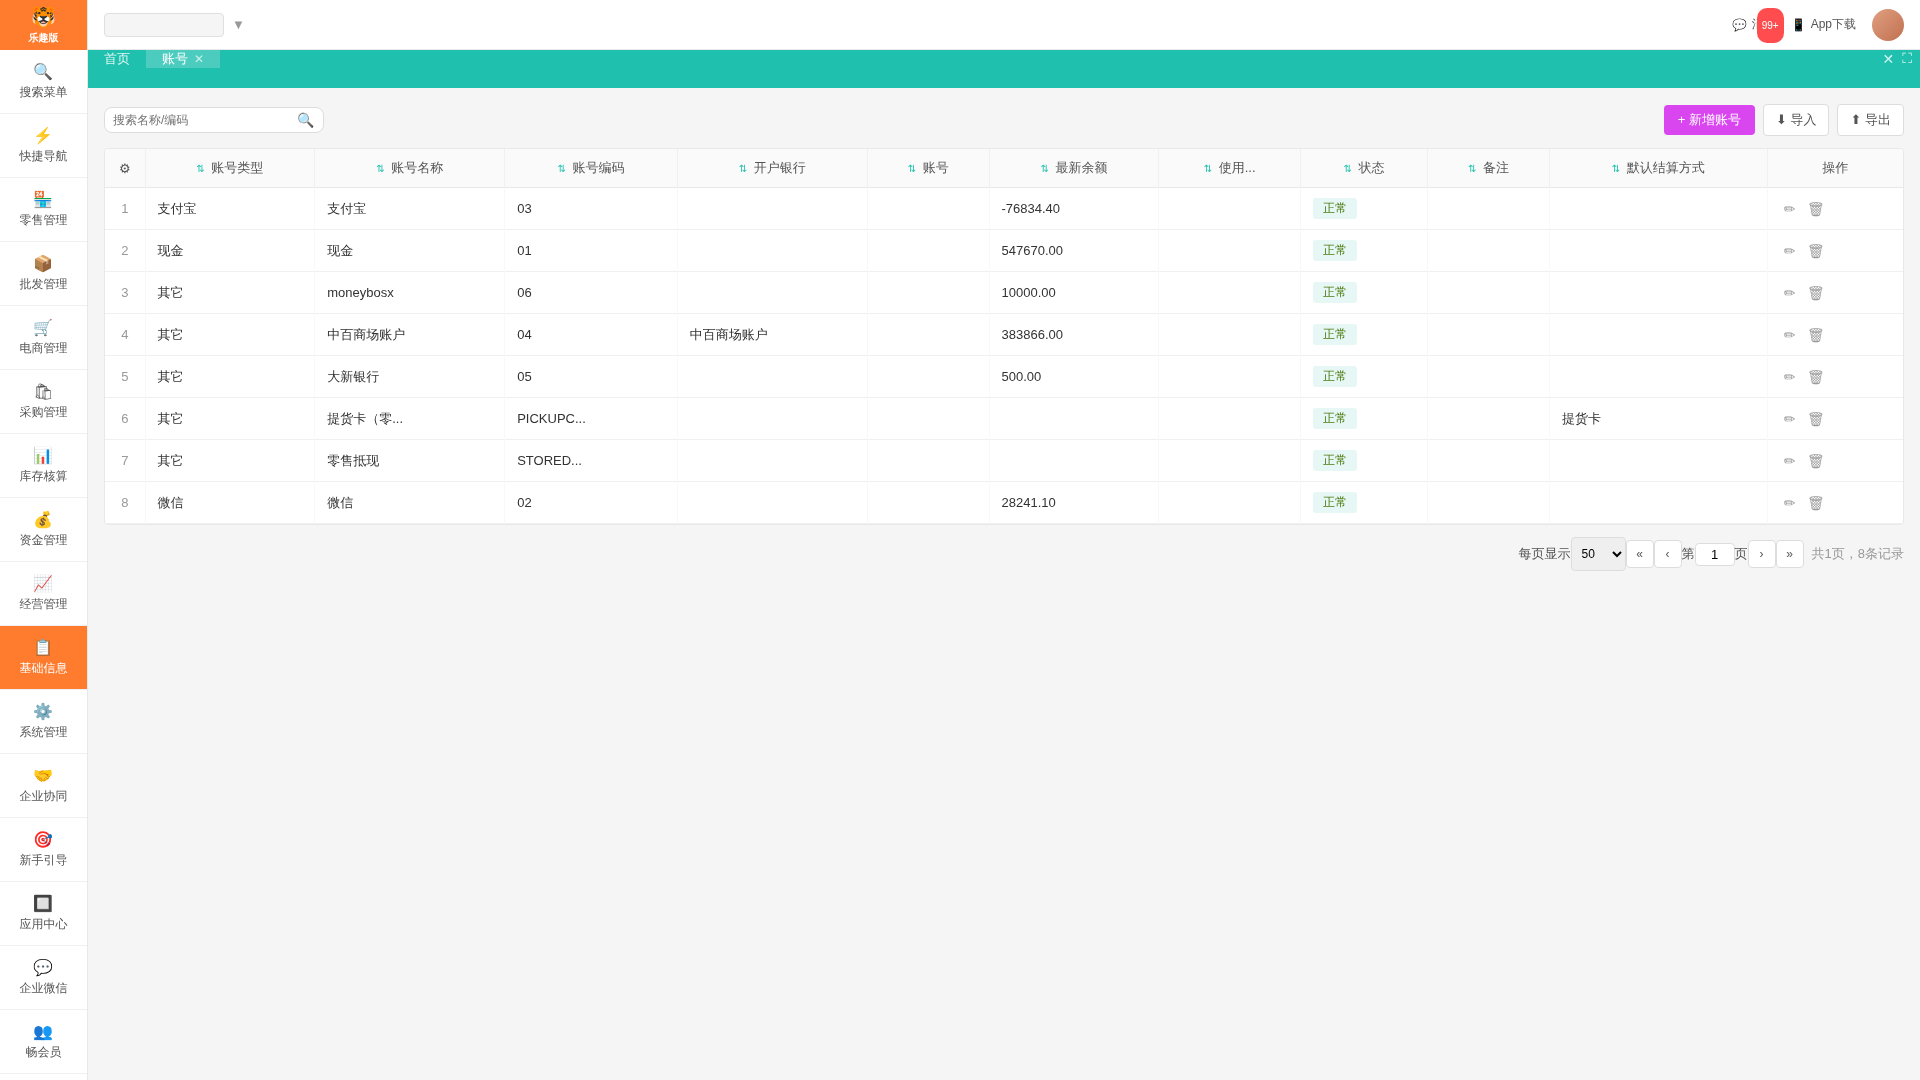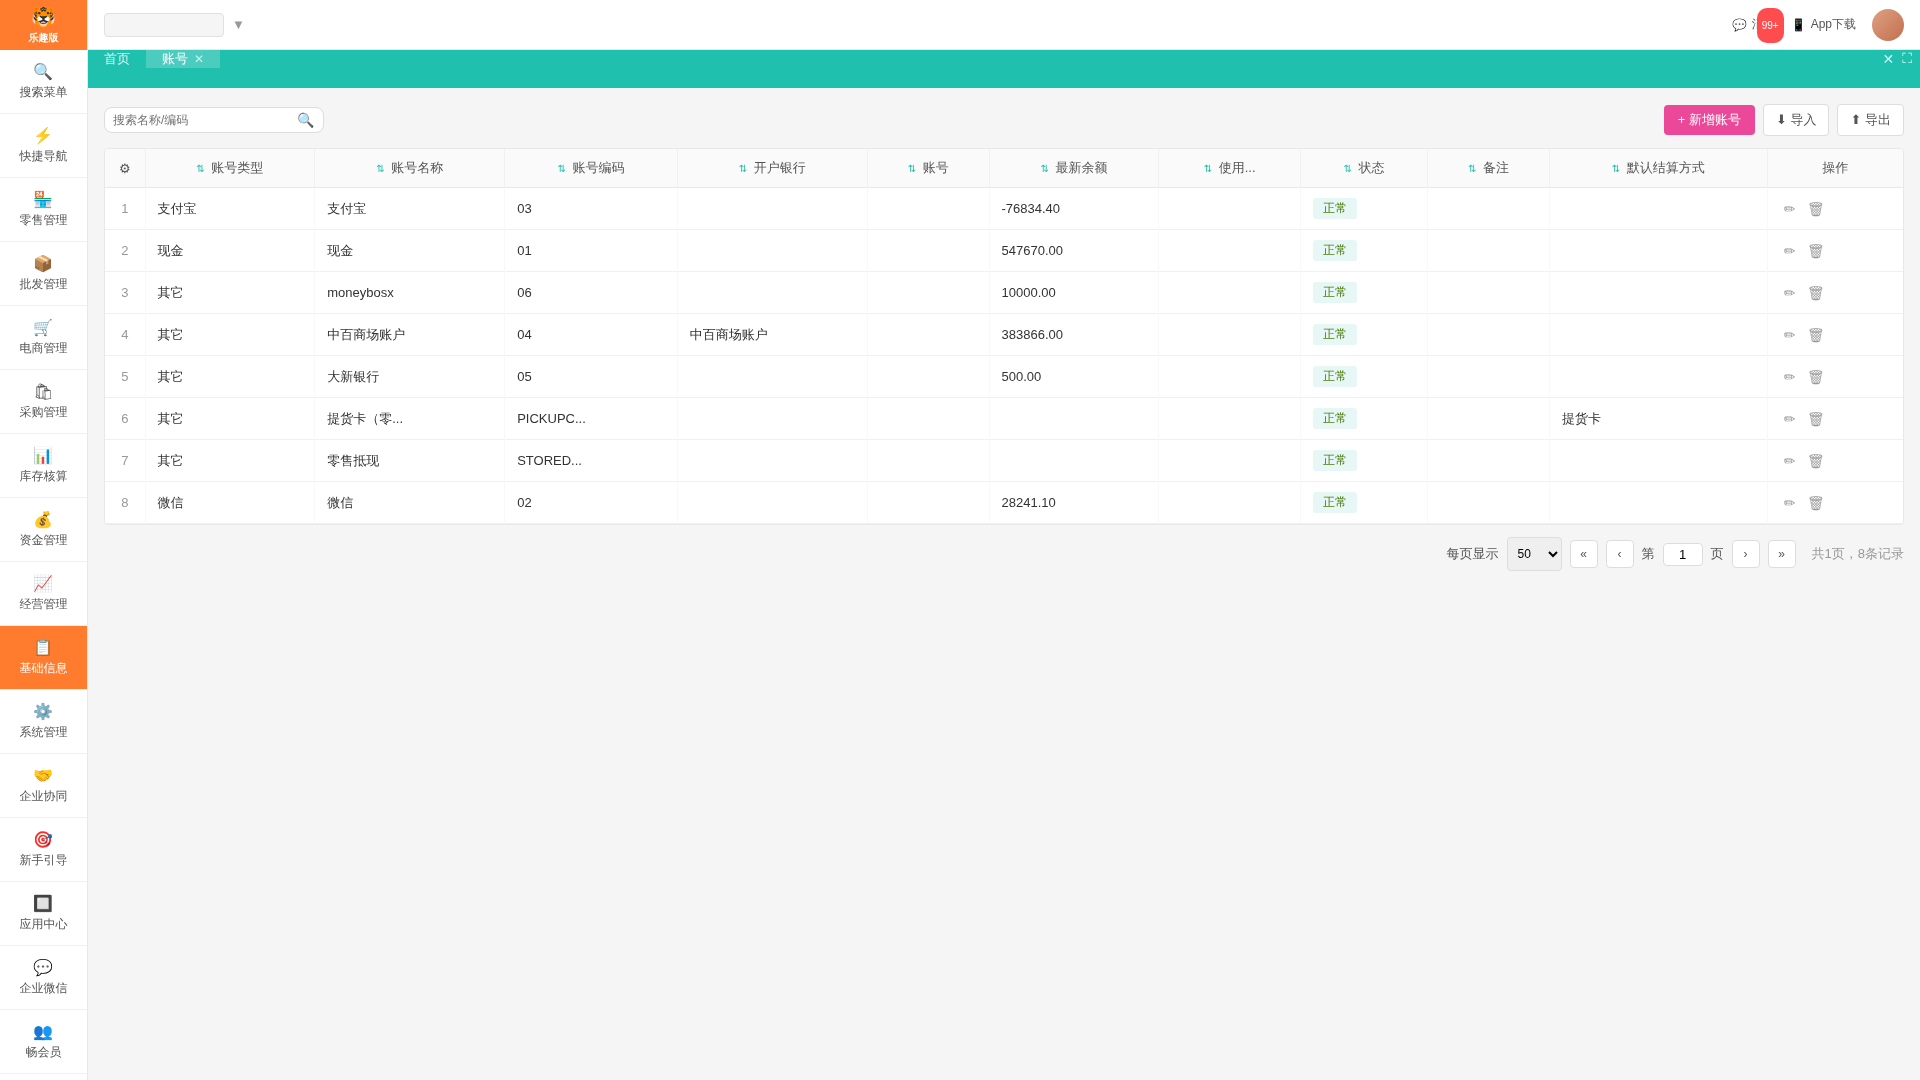--- a/index.html
+++ b/index.html
@@ -190,21 +190,21 @@
       flex: 1;
       color: #999;
     }
     .search-icon { color: #aaa; font-size: 14px; cursor: pointer; }
     .toolbar-right {
       display: flex;
       align-items: center;
       gap: 8px;
     }
     .btn-primary {
-      background: #ec4899;
+      background: #d946ef;
       color: white;
       border: none;
       border-radius: 4px;
       padding: 6px 14px;
       font-size: 13px;
       cursor: pointer;
       display: flex;
       align-items: flex-start;
       gap: 4px;
     }
@@ -273,21 +273,20 @@
       font-size: 14px;
       padding: 2px 4px;
     }
 
     
     .pagination {
       display: flex;
       align-items: center;
       justify-content: flex-end;
       padding: 12px 0;
-      gap: 8px;
       font-size: 13px;
       color: #555;
     }
     .pagination-select {
       border: 1px solid #ddd;
       border-radius: 4px;
       padding: 8px 6px;
       font-size: 12px;
     }
     .page-btn {

